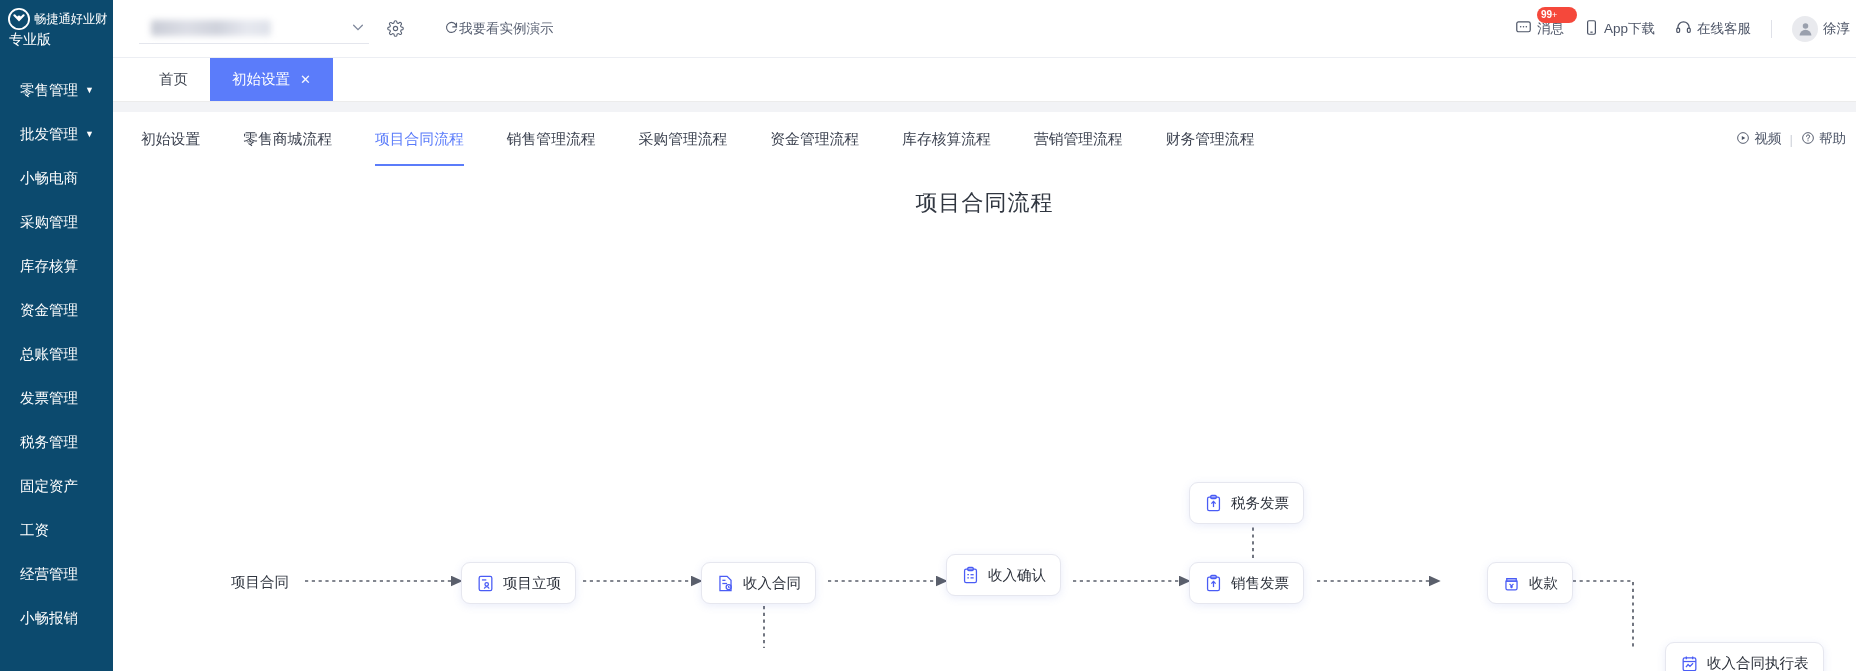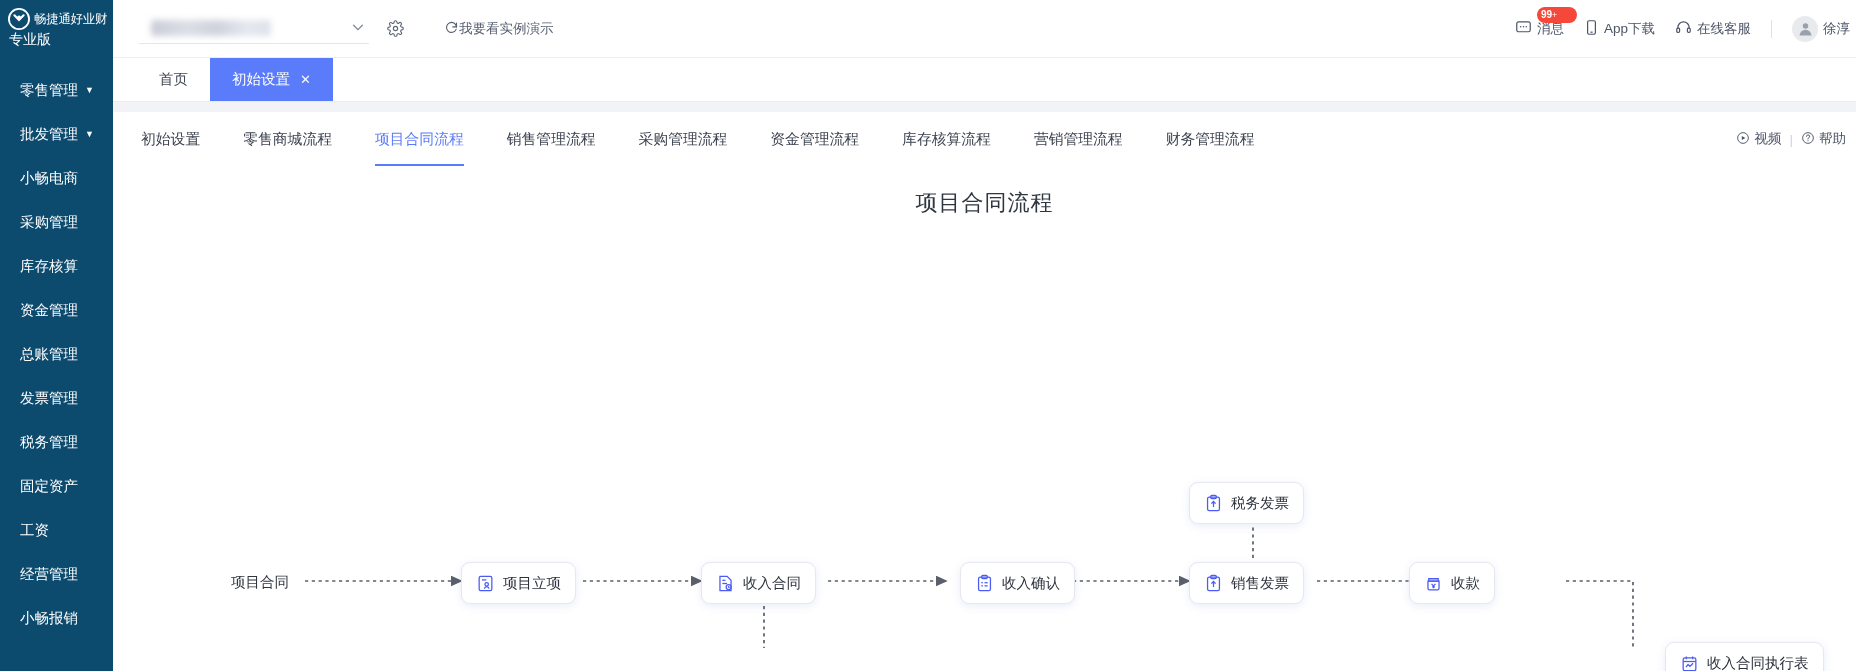--- a/index.html
+++ b/index.html
@@ -430,21 +430,21 @@
               <path d="M5 3h9l5 5v13H5z"></path>
               <line x1="8" y1="8" x2="12" y2="8"></line>
               <line x1="8" y1="12" x2="14" y2="12"></line>
               <circle cx="16" cy="16.5" r="3.2"></circle>
               <path d="M16 15v1.6l1.1.8"></path>
             </svg>
           </span>
           <span class="nlabel">收入合同</span>
         </div>
 
-        <div class="node" style="left:833px; top:344px;margin-left:14px;">
+        <div class="node" style="left:833px; top:336px;">
           <span>
             <svg width="19" height="19" viewBox="0 0 24 24" fill="none" stroke="#4a5cf5" stroke-width="1.6">
               <rect x="4.5" y="4" width="15" height="17" rx="2"></rect>
               <rect x="8.5" y="1.8" width="7" height="4" rx="1.3"></rect>
               <line x1="8" y1="11" x2="10" y2="11"></line>
               <line x1="12" y1="11" x2="16" y2="11"></line>
               <line x1="8" y1="15" x2="10" y2="15"></line>
               <line x1="12" y1="15" x2="16" y2="15"></line>
             </svg>
           </span>
@@ -468,21 +468,21 @@
             <svg width="19" height="19" viewBox="0 0 24 24" fill="none" stroke="#4a5cf5" stroke-width="1.6">
               <rect x="4.5" y="4" width="15" height="17" rx="2"></rect>
               <rect x="8.5" y="1.8" width="7" height="4" rx="1.3"></rect>
               <path d="M12 16.5V9.5"></path>
               <path d="M9.3 12.2 L12 9.4 L14.7 12.2"></path>
             </svg>
           </span>
           <span class="nlabel">税务发票</span>
         </div>
 
-        <div class="node" style="left:1296px; top:344px;">
+        <div class="node" style="left:1374px; top:344px;">
           <span>
             <svg width="19" height="19" viewBox="0 0 24 24" fill="none" stroke="#4a5cf5" stroke-width="1.6">
               <path d="M6 6h12v3H6z"></path>
               <path d="M5 9h14v9a2 2 0 0 1-2 2H7a2 2 0 0 1-2-2z"></path>
               <path d="M9.5 12.5 L12 15 L14.5 12.5 M12 15v3 M10.2 16.3h3.6"></path>
             </svg>
           </span>
           <span class="nlabel">收款</span>
         </div>
 

